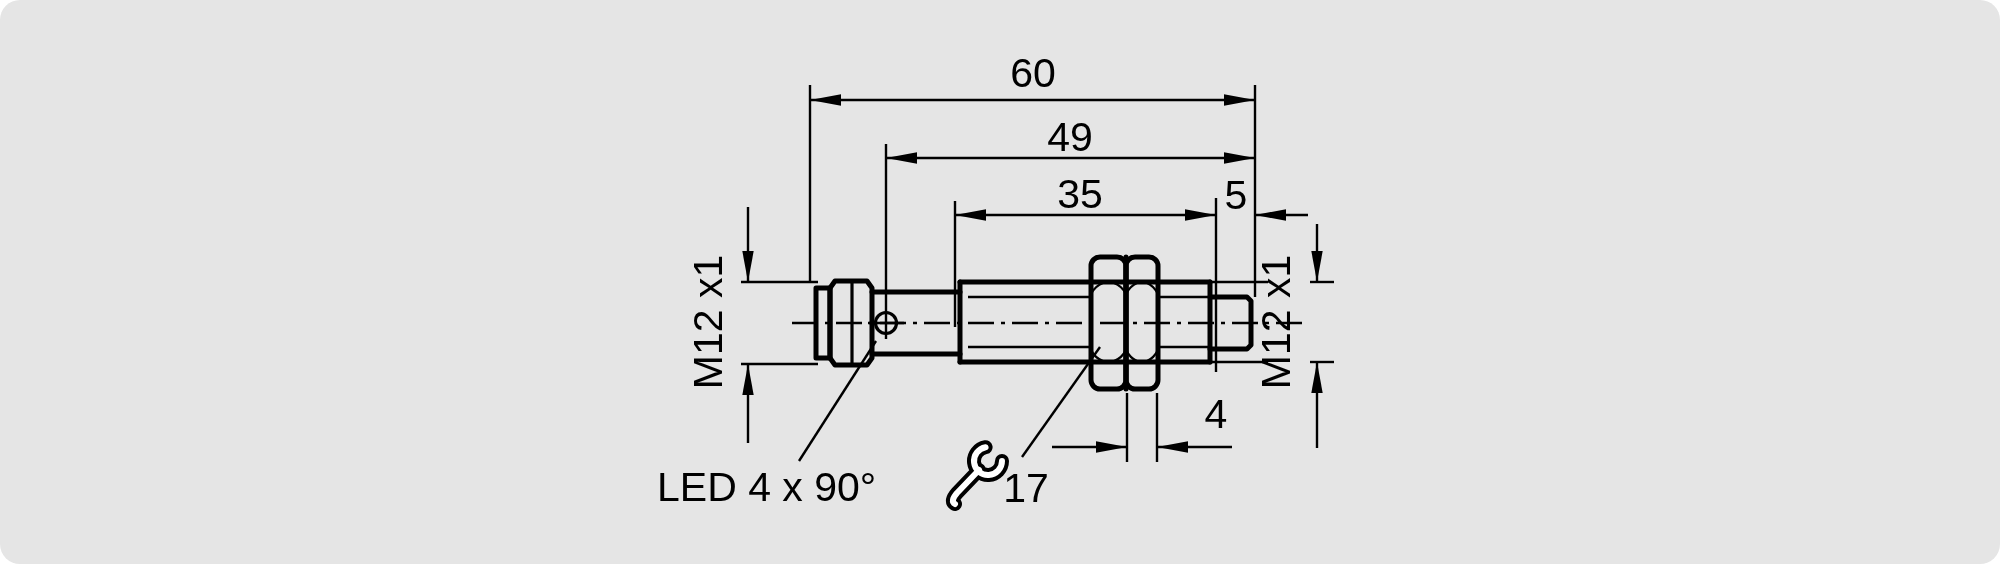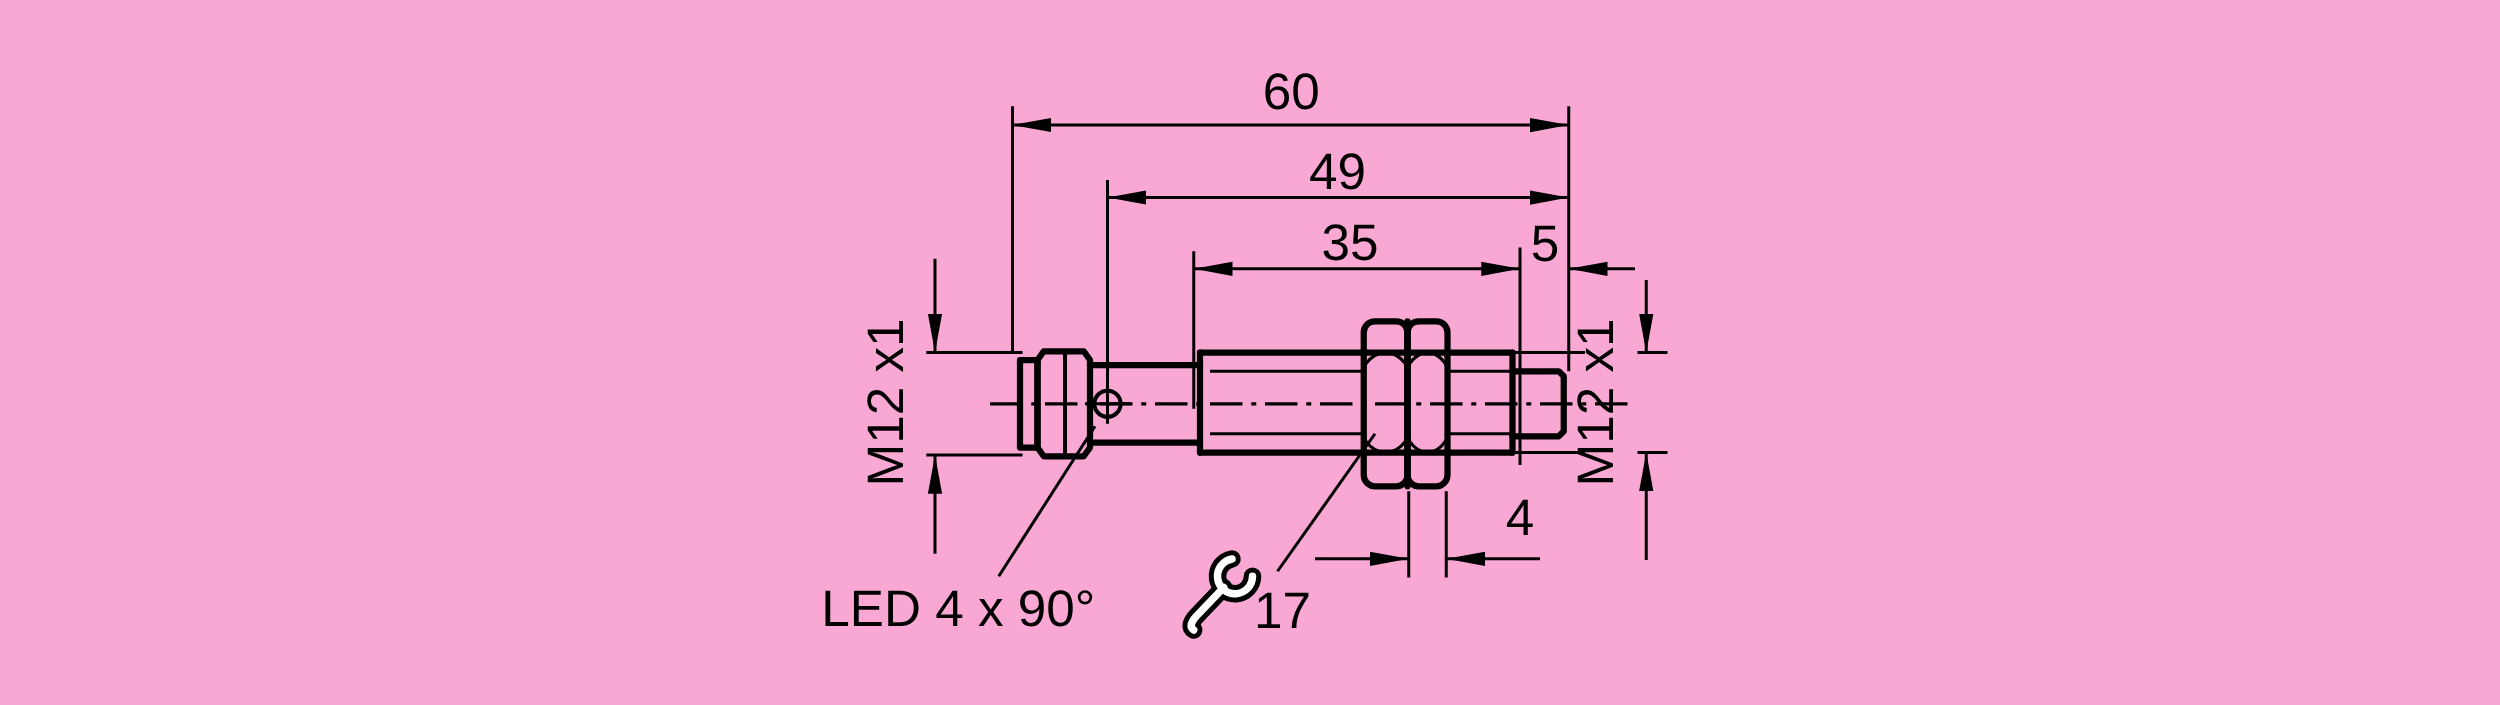--- a/index.html
+++ b/index.html
@@ -4,22 +4,23 @@
 <style>
   html, body {
     margin: 0;
     padding: 0;
     background: #ffffff;
   }
   .canvas {
     position: relative;
     width: 2000px;
     height: 564px;
-    background: #f9a8d4;
+    background: #e5e5e5;
     overflow: hidden;
+    border-radius: 20px;
   }
   svg { display: block; }
   .thick {
     stroke: #000;
     stroke-width: 5;
     fill: none;
     stroke-linecap: round;
     stroke-linejoin: round;
   }
   .med {

